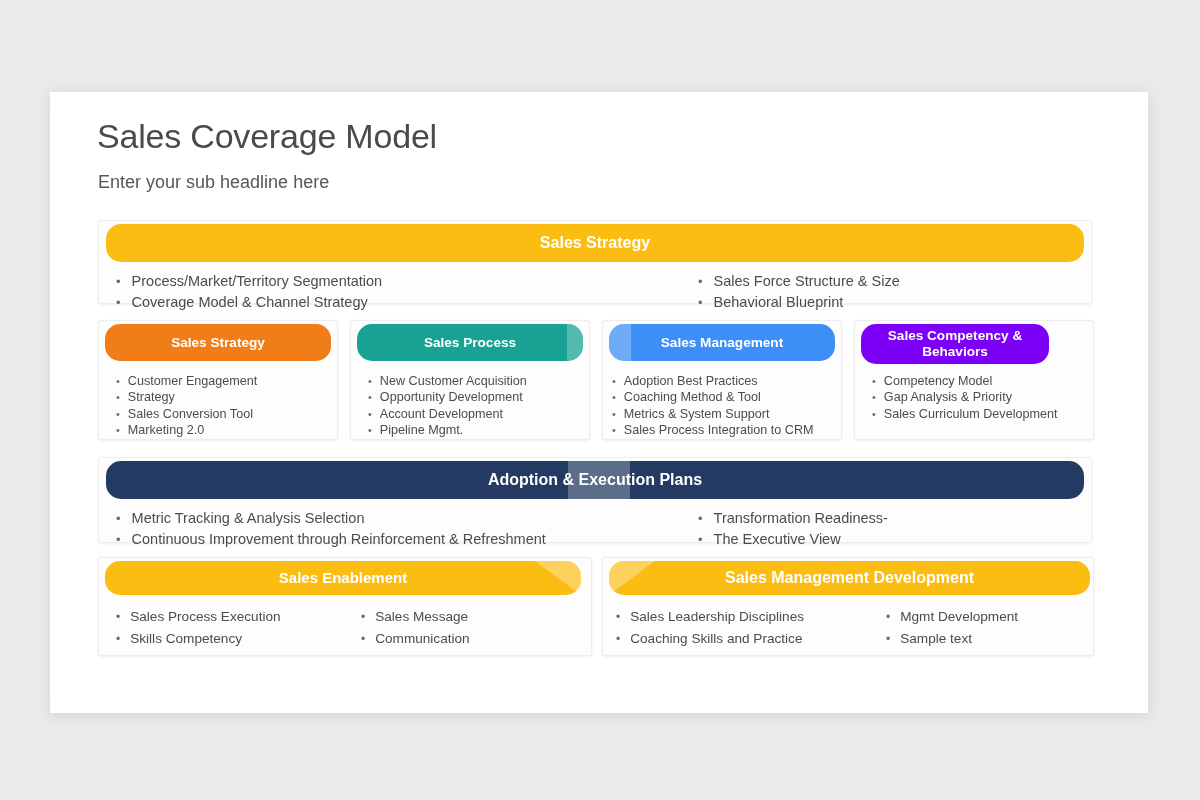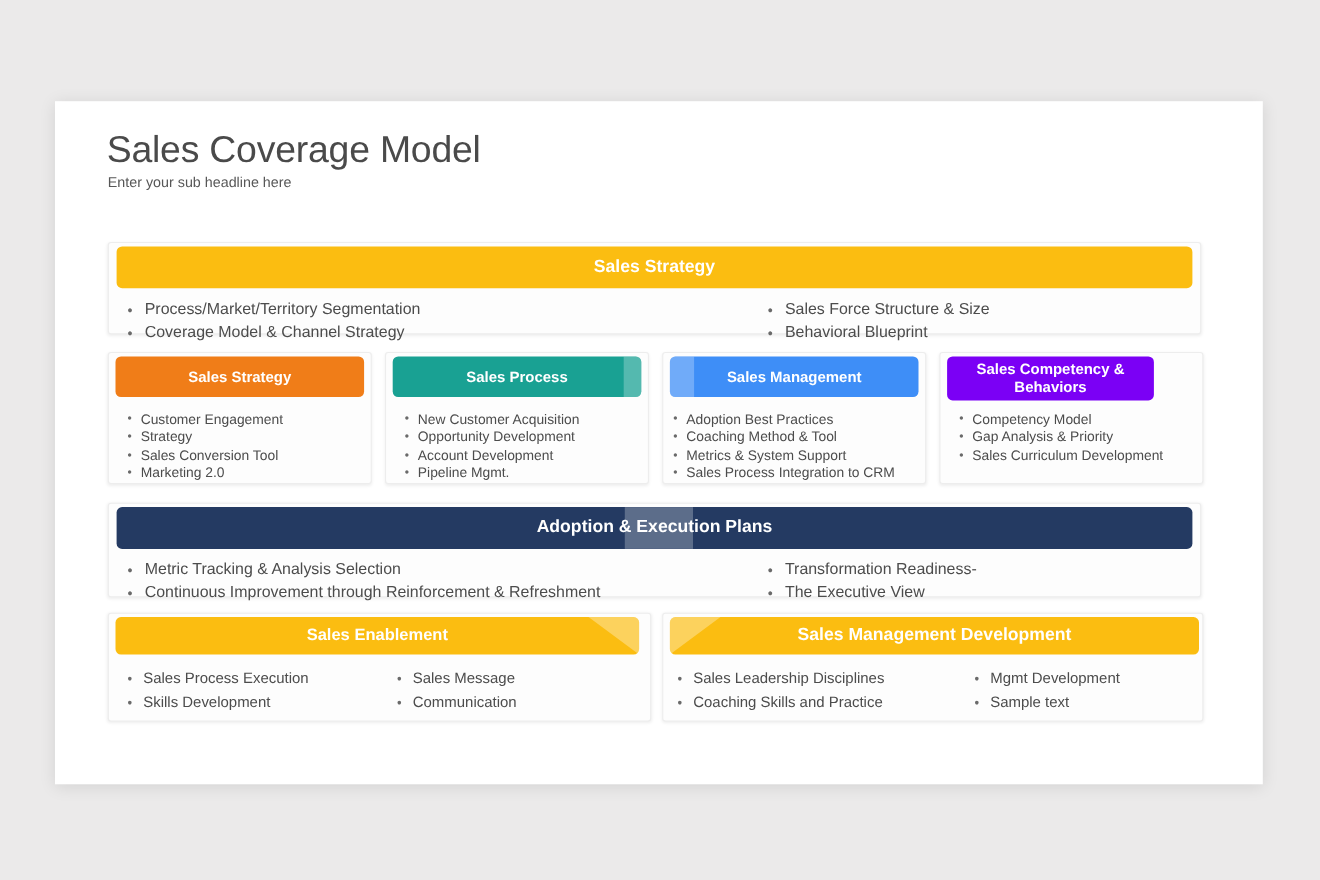--- a/index.html
+++ b/index.html
@@ -15,35 +15,35 @@
     width: 1098px; height: 621px;
     background: #ffffff;
     box-shadow: 0 2px 14px rgba(0,0,0,0.10);
   }
   #title {
     position: absolute; left: 47px; top: 25px;
     font-size: 34px; color: #4a4a4a; font-weight: 400;
     letter-spacing: -0.2px; white-space: nowrap;
   }
   #subtitle {
-    position: absolute; left: 48px; top: 66px;
-    font-size: 13px; color: #575757; white-space: nowrap;
+    position: absolute; left: 48px; top: 80px;
+    font-size: 18px; color: #575757; white-space: nowrap;
   }
 
   .panel {
     position: absolute;
     background: #fdfdfd;
     border: 1px solid #ededed;
     border-radius: 3px;
     box-shadow: 0 1px 3px rgba(0,0,0,0.07);
     box-sizing: border-box;
   }
   .hdr {
     position: absolute;
-    border-radius: 5px;
+    border-radius: 15px;
     box-sizing: border-box;
     display: flex; align-items: center; justify-content: center;
     color: #ffffff; font-weight: bold; text-align: center;
     line-height: 1.15;
     overflow: hidden;
   }
   .hdr .lbl { position: relative; z-index: 3; padding: 0 6px; }
   .band {
     position: absolute; top: 0; bottom: 0;
     background: rgba(255,255,255,0.26);
@@ -245,21 +245,21 @@
     <span class="fold fold-r"></span>
     <span class="lbl">Sales Enablement</span>
   </div>
   <div class="bullets btm" style="left:66px; top:515px; width:250px;">
     <div class="bul">
         <span class="dot">•</span>
         <span class="txt">Sales Process Execution</span>
       </div>
     <div class="bul">
         <span class="dot">•</span>
-        <span class="txt">Skills Development</span>
+        <span class="txt">Skills Competency</span>
       </div>
   </div>
   <div class="bullets btm" style="left:311px; top:515px; width:225px;">
     <div class="bul">
         <span class="dot">•</span>
         <span class="txt">Sales Message</span>
       </div>
     <div class="bul">
         <span class="dot">•</span>
         <span class="txt">Communication</span>

